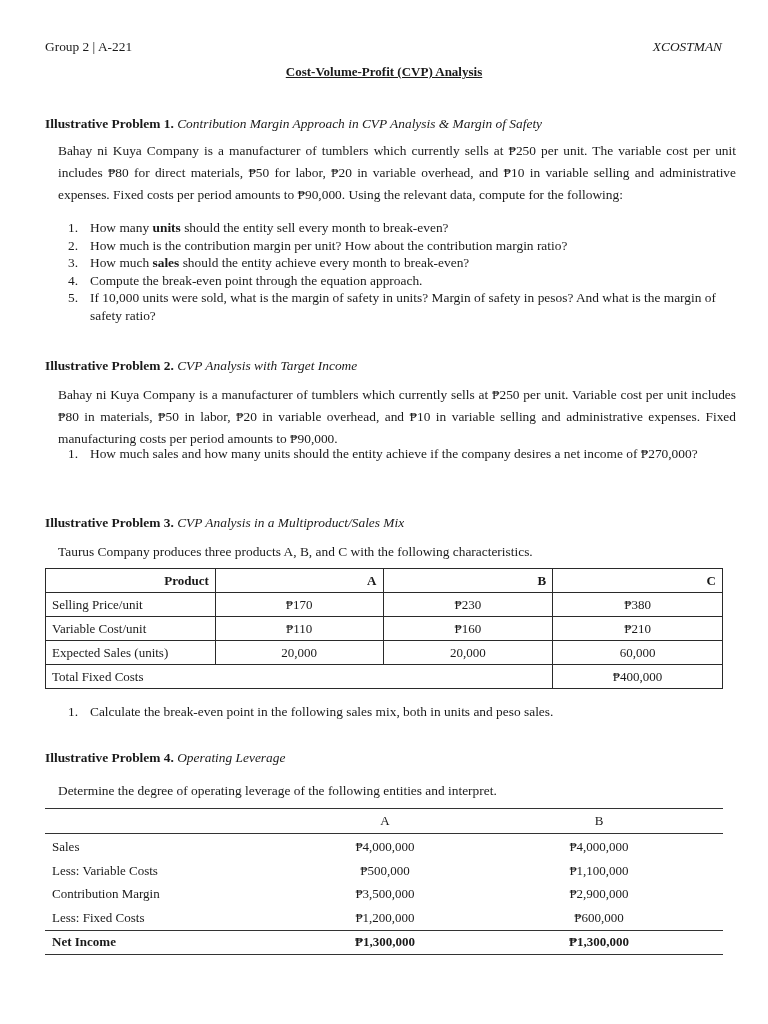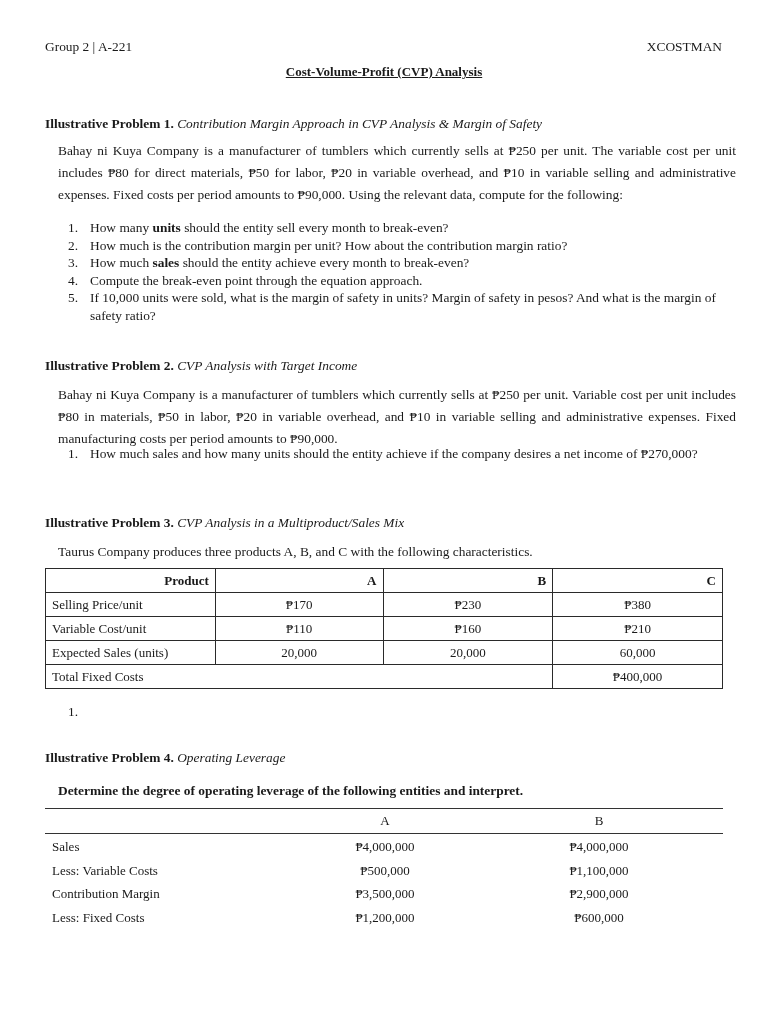--- a/index.html
+++ b/index.html
@@ -3,21 +3,21 @@
 <meta charset="utf-8">
 <style>
   html, body { margin: 0; padding: 0; background: #ffffff; }
   body {
     width: 768px; height: 1024px; position: relative; overflow: hidden;
     font-family: "Liberation Serif", "DejaVu Serif", serif;
     color: #1a1a1a; font-size: 13.4px;
   }
   .abs { position: absolute; }
   .header-left { left: 45px; top: 39px; text-align: center; }
-  .header-right { right: 46px; top: 39px; }
+  .header-right { right: 46px; top: 39px; font-style: italic; }
   .title { left: 0; width: 768px; top: 64px; text-align: center; font-weight: bold; font-size: 13px; text-decoration: underline; }
   .ph { left: 45px; font-size: 13.4px; }
   .ph b { font-weight: bold; margin-top: 24px; }
   .ph i { font-style: italic; }
   .para { left: 58px; width: 678px; line-height: 22px; text-align: justify; text-align-last: left; }
   ol.q { margin: 0; padding: 0; list-style: none; left: 68px; width: 655px; }
   ol.q li { position: relative; padding-left: 22px; line-height: 17.6px; }
   ol.q li .num { position: absolute; left: 0; top: 0; }
   .kw { font-weight: bold; }
 
@@ -130,28 +130,29 @@
   <tr>
     <td colspan="3">Total Fixed Costs</td>
     <td class="c">₱400,000</td>
   </tr>
 </tbody>
   </table>
 
 <ol class="abs q" style="top:703px;">
   <li>
     <span class="num">1.</span>
+    <span>Calculate the break-even point in the following sales mix, both in units and peso sales.</span>
   </li>
 </ol>
 
 <div class="abs ph" style="top:750px;">
   <b>Illustrative Problem 4.</b>
   <i>Operating Leverage</i>
 </div>
-<div class="abs para" style="top:780px;font-weight:bold;">Determine the degree of operating leverage of the following entities and interpret.</div>
+<div class="abs para" style="top:780px;">Determine the degree of operating leverage of the following entities and interpret.</div>
 
 <table class="t2">
   <colgroup>
       <col class="c0">
       <col class="c1">
       <col class="c2">
     </colgroup>
   <thead>
     <tr>
       <th></th>
@@ -173,14 +174,19 @@
     <tr>
       <td>Contribution Margin</td>
       <td class="c">₱3,500,000</td>
       <td class="c">₱2,900,000</td>
     </tr>
     <tr>
       <td>Less: Fixed Costs</td>
       <td class="c">₱1,200,000</td>
       <td class="c">₱600,000</td>
     </tr>
+    <tr class="total">
+      <td>Net Income</td>
+      <td class="c">₱1,300,000</td>
+      <td class="c">₱1,300,000</td>
+    </tr>
   </tbody>
 </table>
 
 </body></html>

